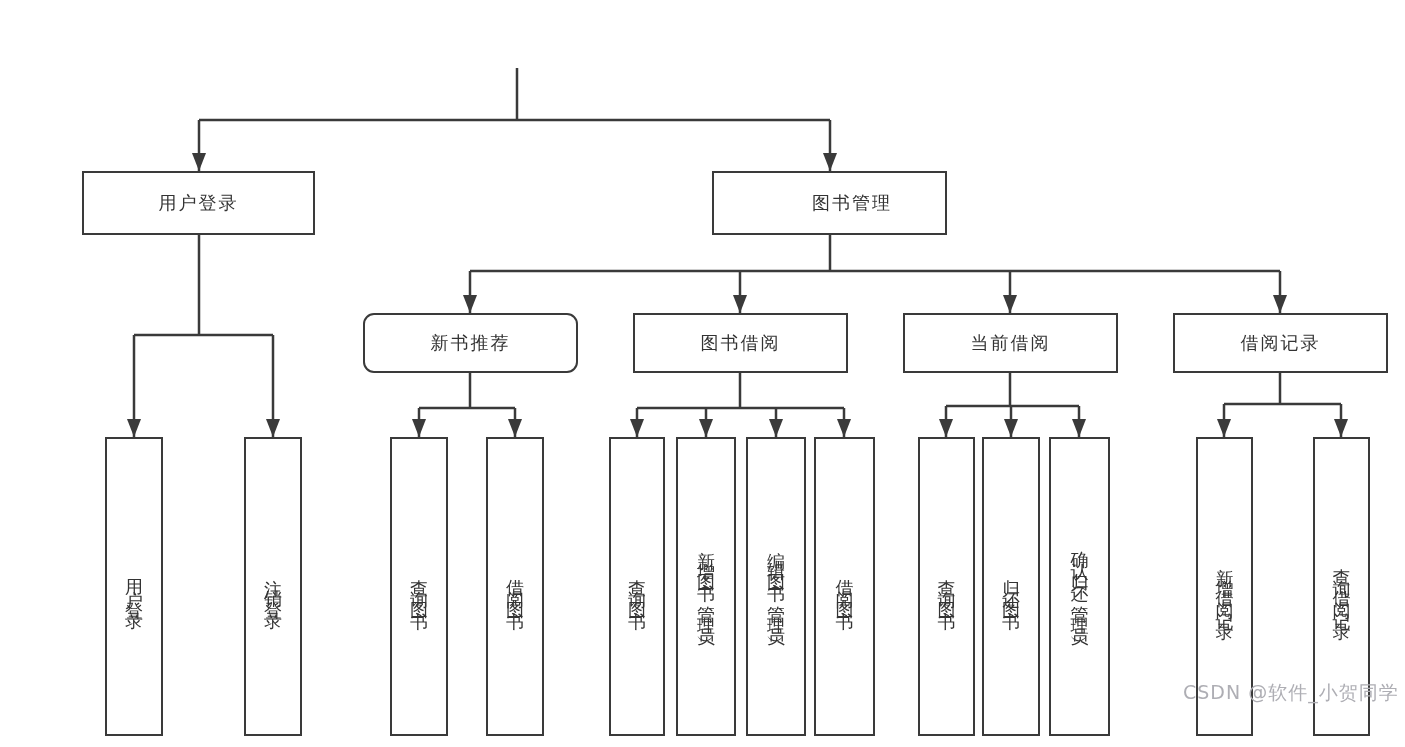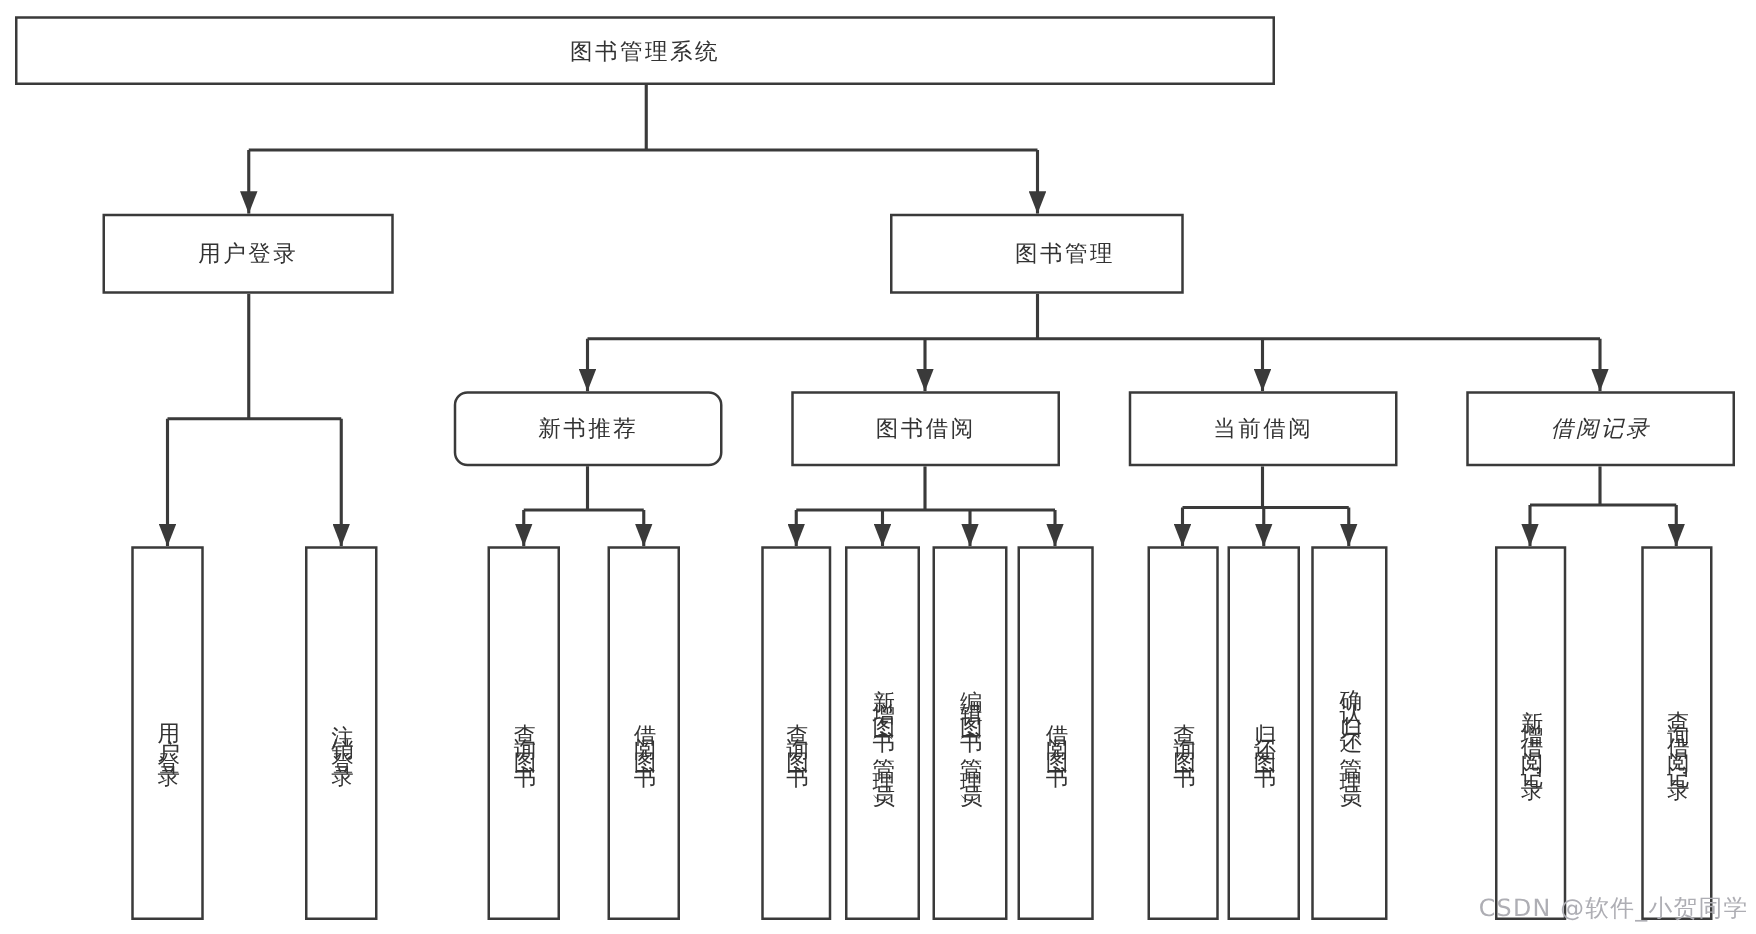--- a/index.html
+++ b/index.html
@@ -51,38 +51,38 @@
     letter-spacing:11px;
     line-height:1;
   }
   .root-box{left:12px;top:13px;width:1008px;height:55px;}
   .n-userlogin{left:82px;top:171px;width:233px;height:64px;}
   .n-bookmgmt{left:712px;top:171px;width:235px;height:64px;padding-left:45px;}
   .n-l3{top:313px;width:215px;height:60px;}
   .n-newbook{left:363px;border-radius:11px;}
   .n-bookborrow{left:633px;}
   .n-curborrow{left:903px;}
-  .n-records{left:1173px;font-style:italic;}
+  .n-records{left:1173px;}
   .leaf{top:437px;height:299px;}
   .lf1{left:105px;width:58px;}
   .lf2{left:244px;width:58px;}
   .lf3{left:390px;width:58px;}
   .lf4{left:486px;width:58px;}
   .lf5{left:609px;width:56px;}
   .lf6{left:676px;width:60px;}
   .lf7{left:746px;width:60px;}
   .lf8{left:814px;width:61px;}
   .lf9{left:918px;width:57px;}
   .lf10{left:982px;width:58px;}
   .lf11{left:1049px;width:61px;}
   .lf12{left:1196px;width:57px;}
   .lf13{left:1313px;width:57px;}
   .watermark{
     position:absolute;
-    left:1183px;top:714px;
+    left:1183px;top:680px;
     font-size:19px;
     color:var(--watermark);
     letter-spacing:1px;
     z-index:5;
     white-space:nowrap;
   }
 </style>
 </head>
 <body>
 
@@ -122,23 +122,20 @@
     <path d="M1010,373 V406 M946,406 H1079"></path>
     <line x1="946" y1="406" x2="946" y2="437" marker-end="url(#ah)"></line>
     <line x1="1011" y1="406" x2="1011" y2="437" marker-end="url(#ah)"></line>
     <line x1="1079" y1="406" x2="1079" y2="437" marker-end="url(#ah)"></line>
 
     <path d="M1280,373 V404 M1224,404 H1341"></path>
     <line x1="1224" y1="404" x2="1224" y2="437" marker-end="url(#ah)"></line>
     <line x1="1341" y1="404" x2="1341" y2="437" marker-end="url(#ah)"></line>
   </svg>
 
-  <div class="node root-box">
-    <span>图书管理系统</span>
-  </div>
 
   <div class="node n-userlogin">
     <span>用户登录</span>
   </div>
   <div class="node n-bookmgmt">
     <span>图书管理</span>
   </div>
 
   <div class="node n-l3 n-newbook">
     <span>新书推荐</span>

